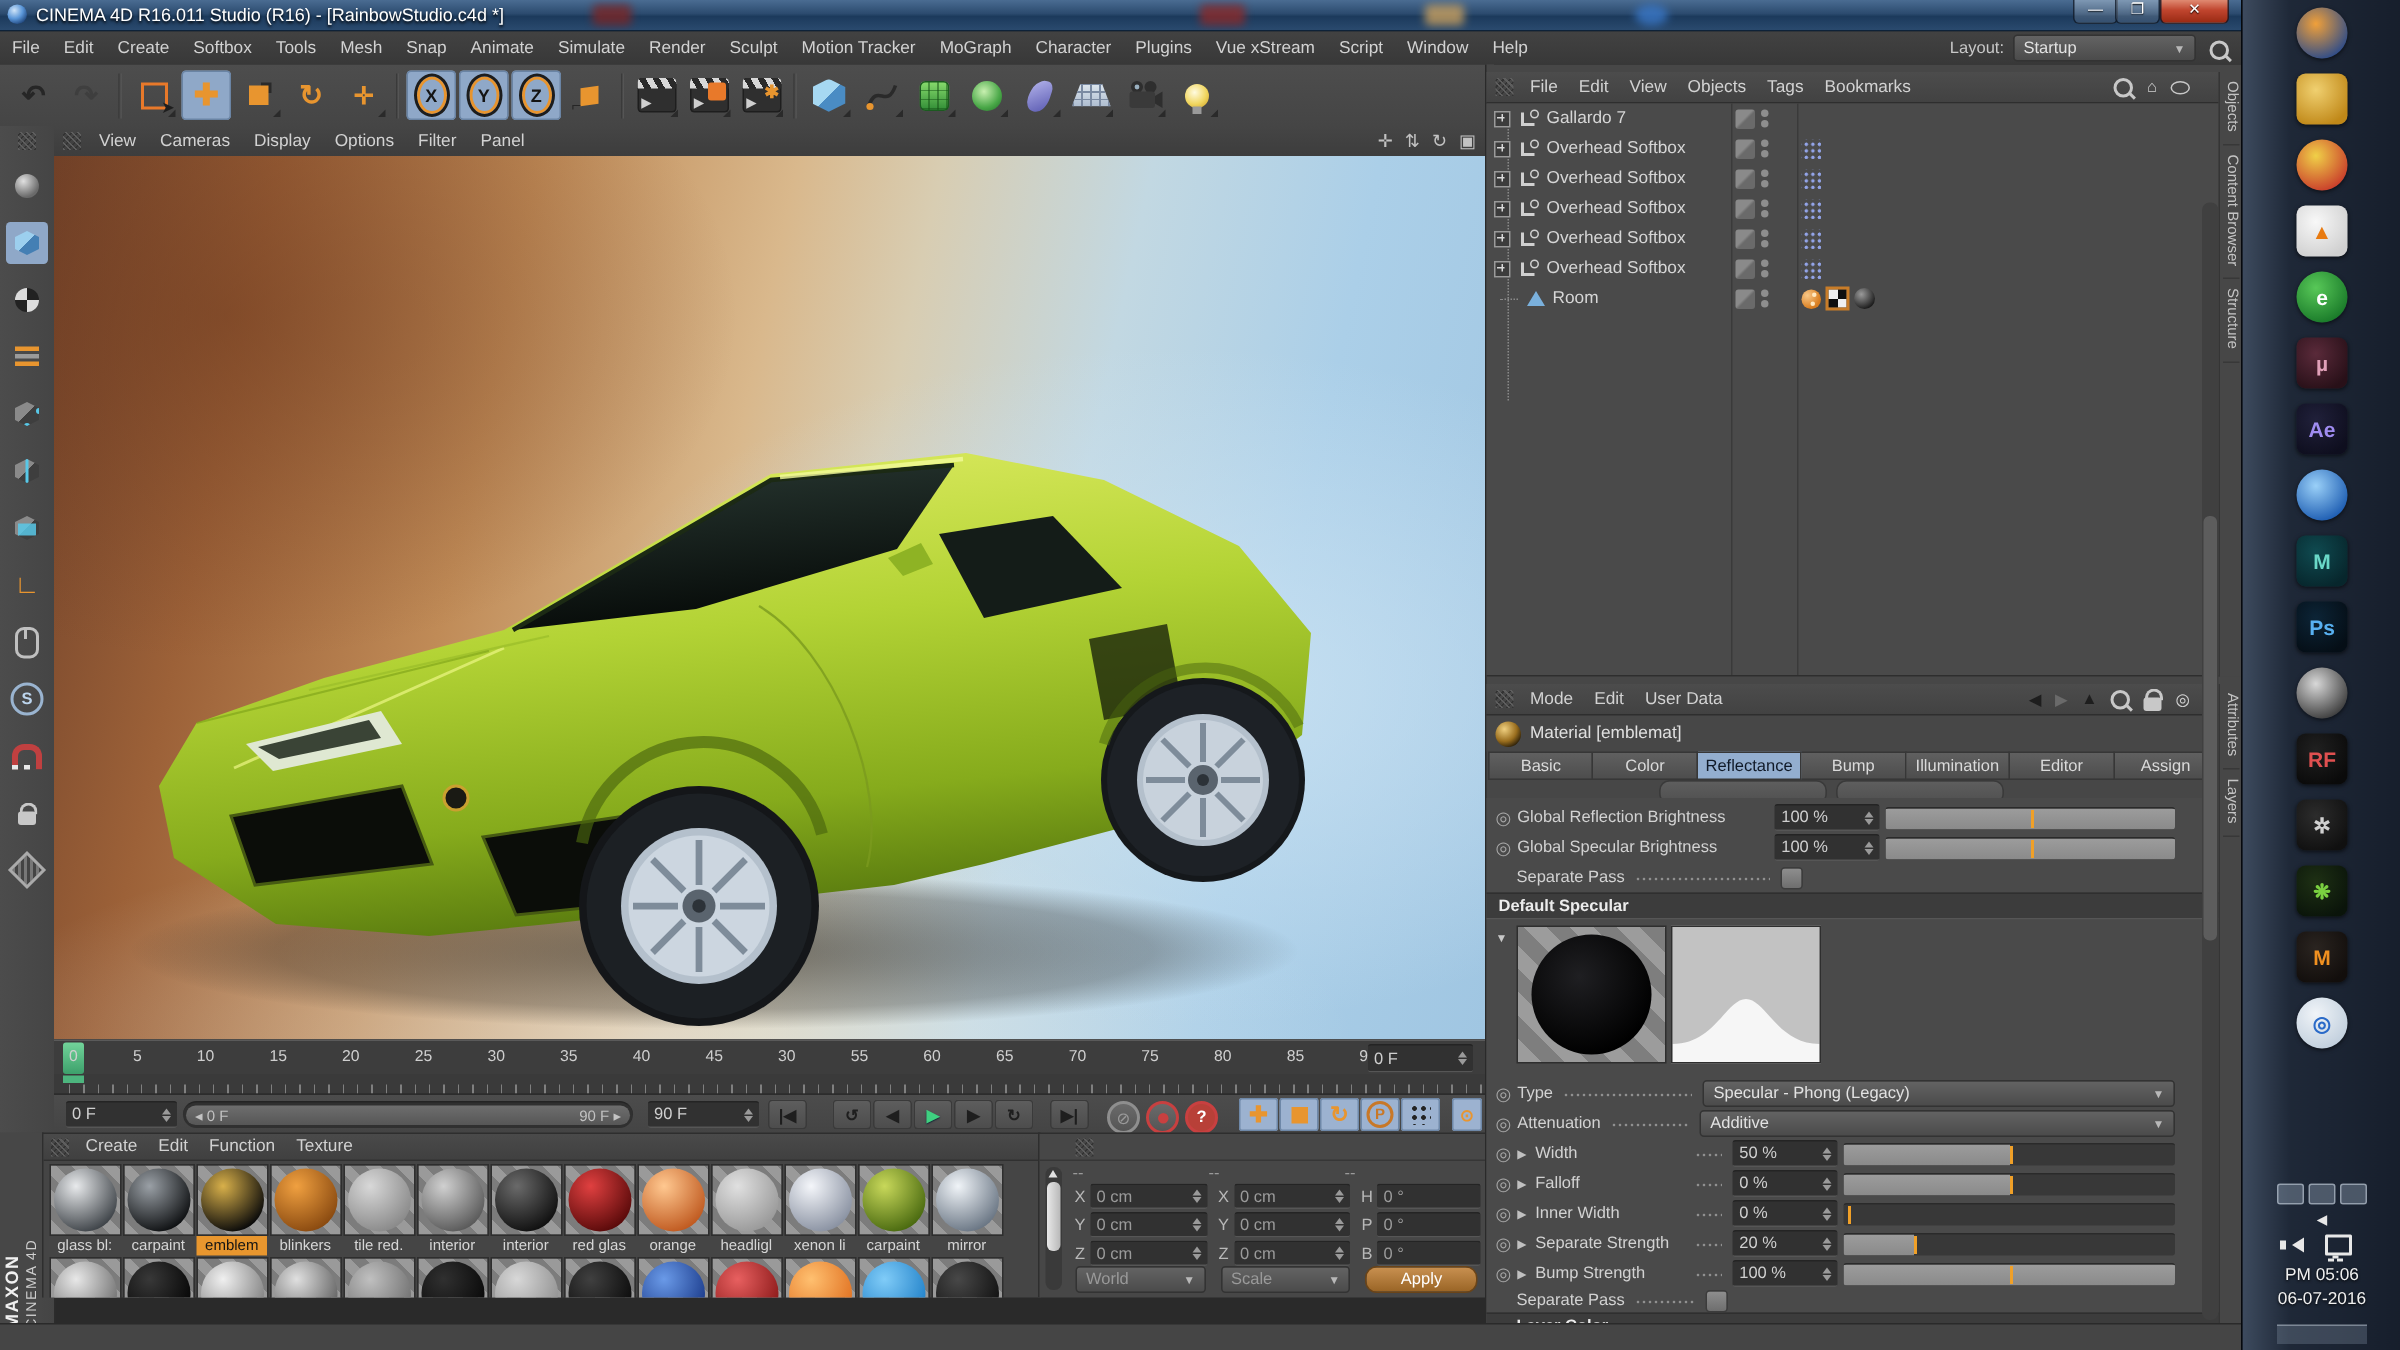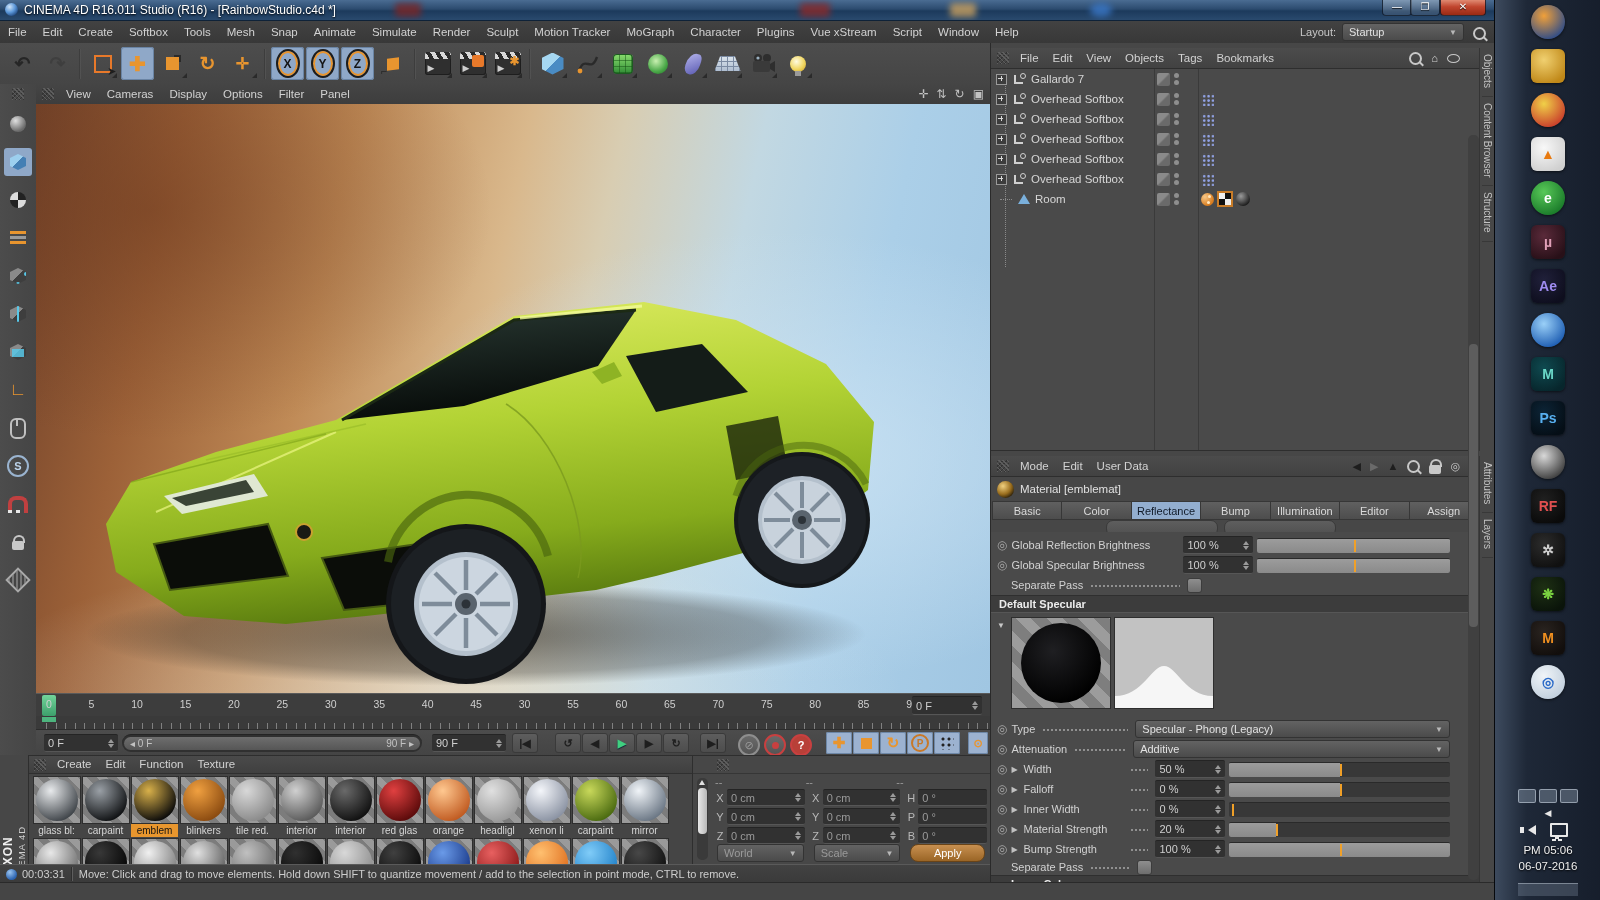--- a/index.html
+++ b/index.html
@@ -1281,21 +1281,21 @@
               </div>
               <div class="slider" style="--fill: 0%; --tick: 1%;">
                 <div class="fill"></div>
                 <div class="tick"></div>
               </div>
             </div>
 
             <div class="amrow">
               <span class="adot">◎</span>
               <span class="tri">▶</span>
-              <span class="albl" style="width:100px;">Material Strength</span>
+              <span class="albl" style="width:100px;">Separate Strength</span>
               <span class="dotlead" style="width:18px;"></span>
               <div class="well vwell">
                 <span>20 %</span>
                 <span class="spin">
                   <i class="up"></i>
                   <i class="dn"></i>
                 </span>
               </div>
               <div class="slider" style="--fill: 21%; --tick: 21%;">
                 <div class="fill"></div>
@@ -1336,26 +1336,20 @@
     </div>
     <div class="sidetabs" style="top:413px;height:426px;">
       <span>Attributes</span>
       <span>Layers</span>
     </div>
     <div id="amscroll">
         <div class="th"></div>
       </div>
   </div>
 
-  <div id="statusbar" class="abs">
-    <span class="clockico"></span>
-    <span>00:03:31</span>
-    <span class="sep"></span>
-    <span>Move: Click and drag to move elements. Hold down SHIFT to quantize movement / add to the selection in point mode, CTRL to remove.</span>
-  </div>
   <div id="bottomstrip" class="abs"></div>
 
   <div id="taskbar" class="abs">
     <div style="display:flex;flex-direction:column;align-items:center;">
 
         <div class="tkicon" title="firefox-icon">
           <div class="tile" data-shape="circle" style="--c1: #f0a03a; --c2: #2a4a8a;">
             <span></span>
           </div>
         </div>

